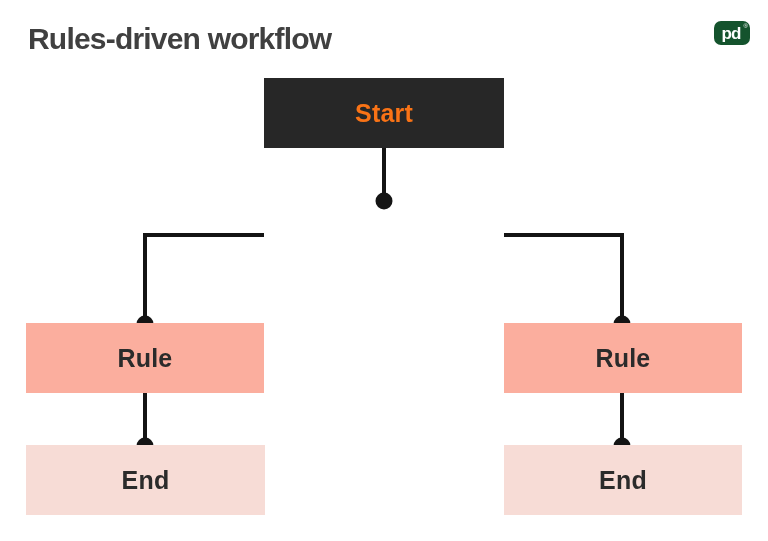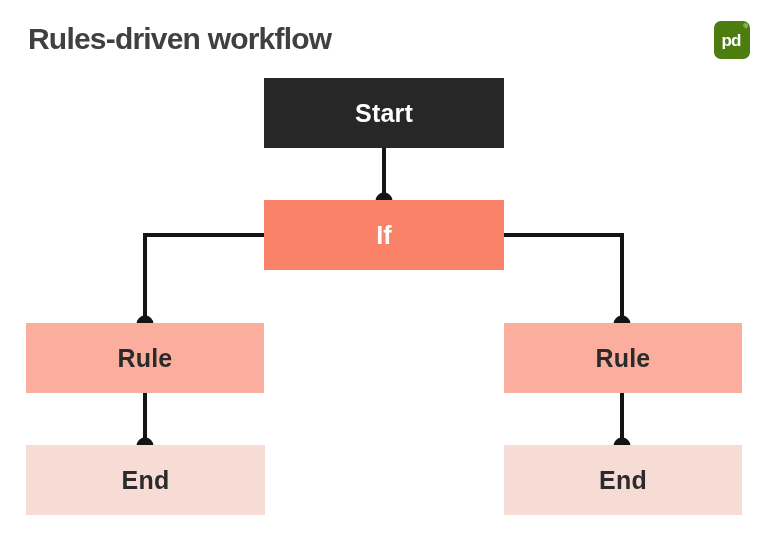--- a/index.html
+++ b/index.html
@@ -22,22 +22,22 @@
     font-weight: 800;
     letter-spacing: -0.8px;
     color: #404040;
   }
 
   .logo-chip {
     position: absolute;
     left: 714px;
     top: 21px;
     width: 36px;
-    height: 38px;
-    background: #4d7c0f;
+    height: 24px;
+    background: #14532d;
     border-radius: 7px;
     display: flex;
     align-items: center;
     justify-content: center;
   }
   .logo-text {
     color: #ffffff;
     font-size: 17px;
     font-weight: bold;
     letter-spacing: -1px;
@@ -100,27 +100,24 @@
     <line x1="145" y1="393" x2="145" y2="447" stroke="#141414" stroke-width="4"></line>
     <line x1="622" y1="393" x2="622" y2="447" stroke="#141414" stroke-width="4"></line>
 
     <circle cx="384" cy="201" r="8.5" fill="#141414"></circle>
     <circle cx="145" cy="324" r="8.5" fill="#141414"></circle>
     <circle cx="622" cy="324" r="8.5" fill="#141414"></circle>
     <circle cx="145" cy="446" r="8.5" fill="#141414"></circle>
     <circle cx="622" cy="446" r="8.5" fill="#141414"></circle>
   </svg>
 
-  <div class="node node-start" style="background-color: rgb(39, 39, 39); color: #ffffff;">
+  <div class="node node-start" style="background-color: rgb(39, 39, 39); color: #f97316;">
     <span>Start</span>
   </div>
 
-  <div class="node node-if" style="background-color: rgb(250, 130, 105); color: rgb(255, 255, 255);">
-    <span>If</span>
-  </div>
 
   <div class="node node-rule-left" style="background-color: rgb(251, 174, 158); color: rgb(43, 43, 43);">
     <span>Rule</span>
   </div>
 
   <div class="node node-rule-right" style="background-color: rgb(251, 174, 158); color: rgb(43, 43, 43);">
     <span>Rule</span>
   </div>
 
   <div class="node node-end-left" style="background-color: rgb(247, 220, 214); color: rgb(43, 43, 43);">

